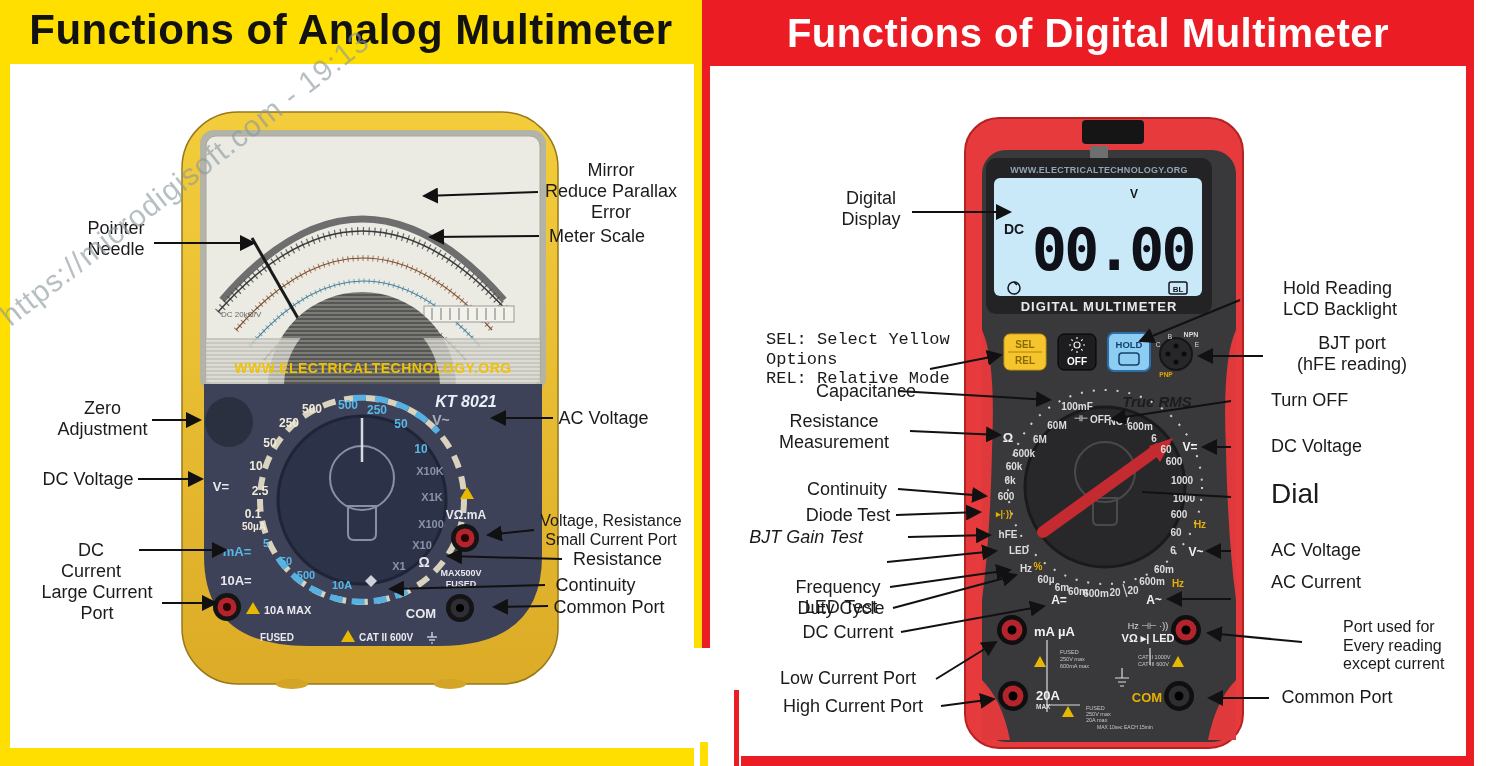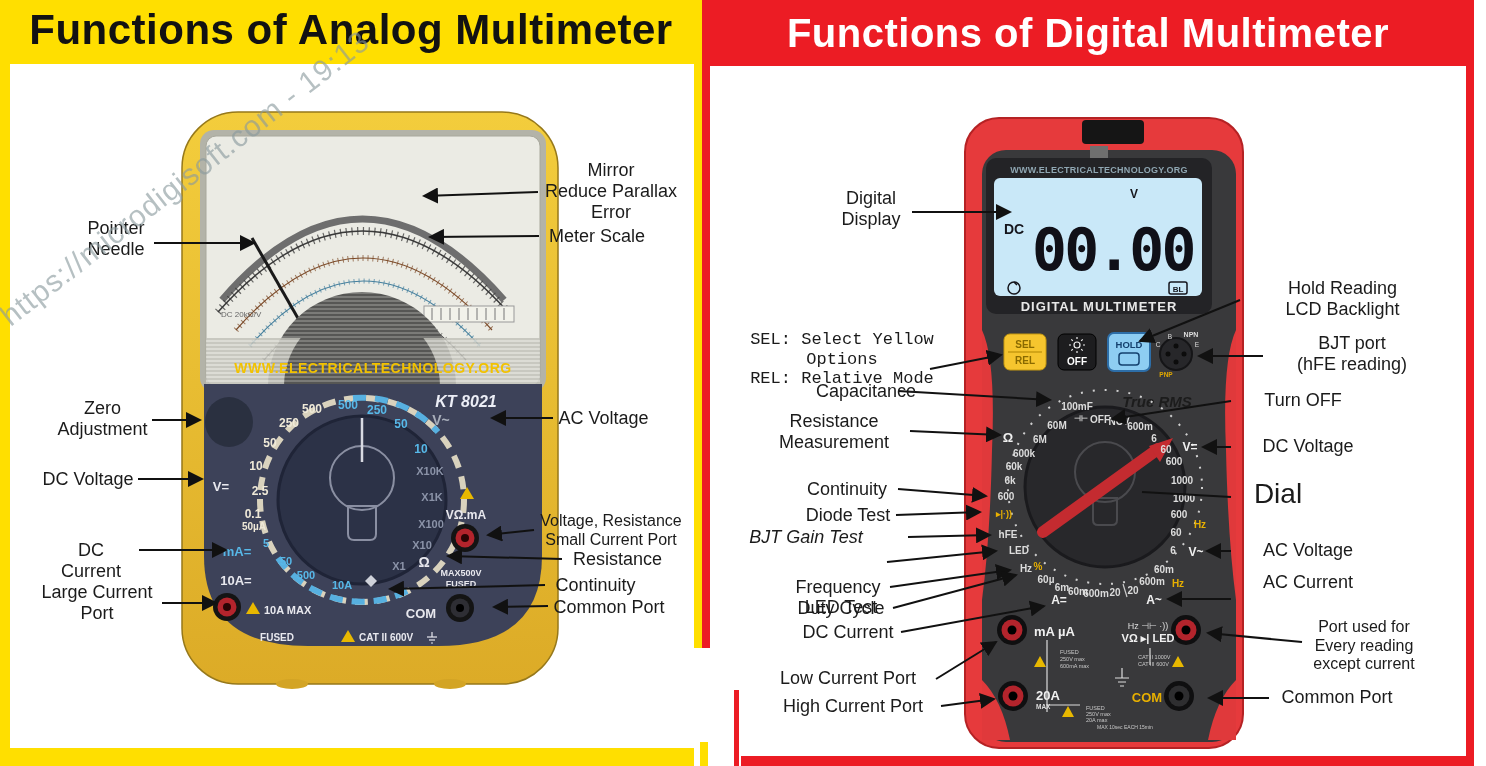--- a/index.html
+++ b/index.html
@@ -10,21 +10,21 @@
   .panel-right{left:702px;width:772px;background:#ec1c24;}
   .inner{position:absolute;background:#ffffff;}
   .inner-left{left:10px;top:64px;width:684px;height:684px;}
   .inner-right{left:8px;top:66px;width:756px;height:690px;}
   .title{position:absolute;top:0;left:0;width:100%;text-align:center;font-weight:800;
          letter-spacing:0.5px;white-space:nowrap;}
   .title-left{top:6px;font-size:42px;color:#121212;}
   .title-right{top:11px;font-size:40px;color:#ffffff;}
   .lbl{position:absolute;font-size:18px;line-height:1.16;color:#1b1b1b;
        white-space:pre-line;text-align:center;z-index:4;}
-  .lbl.left-align{text-align:center;}
+  .lbl.left-align{text-align:left;margin-left:38px;}
   .lbl.small{font-size:16px;}
   .lbl.big{font-size:28px;font-weight:400;}
   .lbl.sel{font-size:17px;}
   svg{position:absolute;z-index:2;}
   svg text{font-family:"Liberation Sans",sans-serif;}
   .wm{position:absolute;left:-6px;top:306px;z-index:5;color:#8a9a9e;opacity:.62;
       font-size:30px;letter-spacing:1px;transform:rotate(-38deg);transform-origin:0 0;
       white-space:nowrap;pointer-events:none;}
   .glitch{position:absolute;z-index:6;}
   #lines{left:0;top:0;z-index:3;pointer-events:none;}

